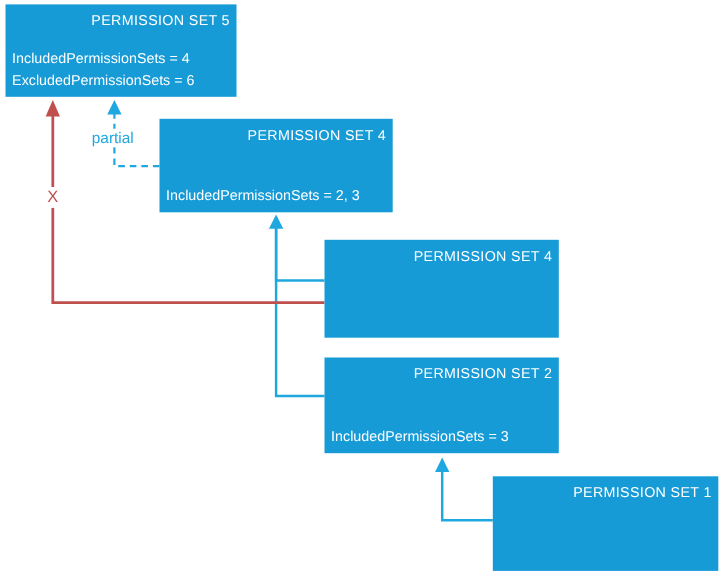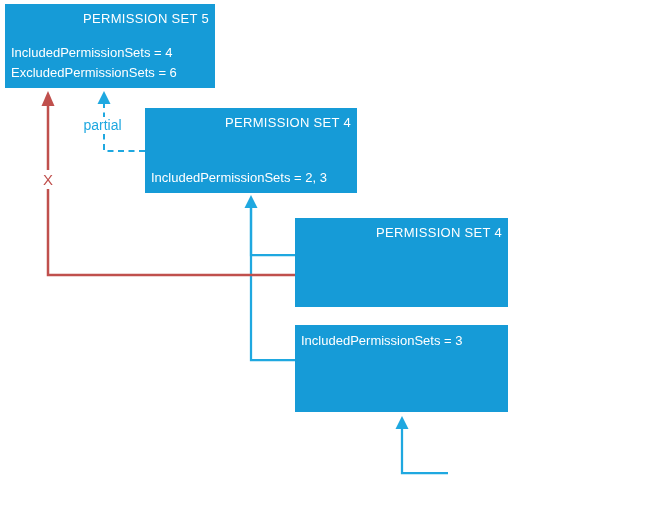--- a/index.html
+++ b/index.html
@@ -89,19 +89,24 @@
       <div class="box-line">IncludedPermissionSets = 2, 3</div>
     </div>
   </div>
 
   <div class="box ps3">
     <div class="box-title">PERMISSION SET 4</div>
     <div class="box-lines"></div>
   </div>
 
   <div class="box ps2">
+    <div class="box-title">PERMISSION SET 2</div>
     <div class="box-lines">
       <div class="box-line">IncludedPermissionSets = 3</div>
     </div>
   </div>
 
+  <div class="box ps1">
+    <div class="box-title">PERMISSION SET 1</div>
+    <div class="box-lines"></div>
+  </div>
 
 </div>
 
 </body></html>

